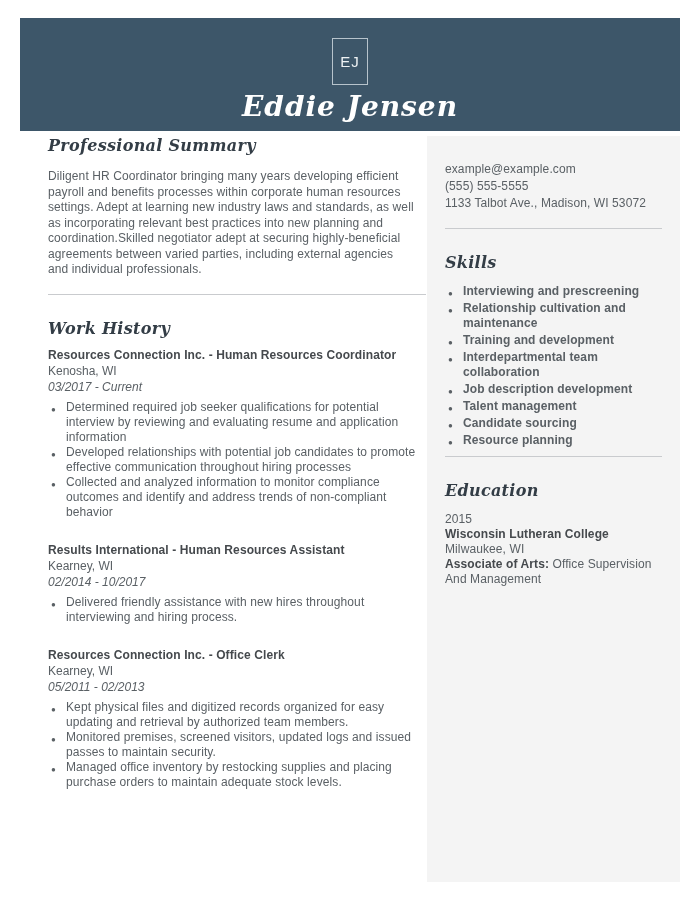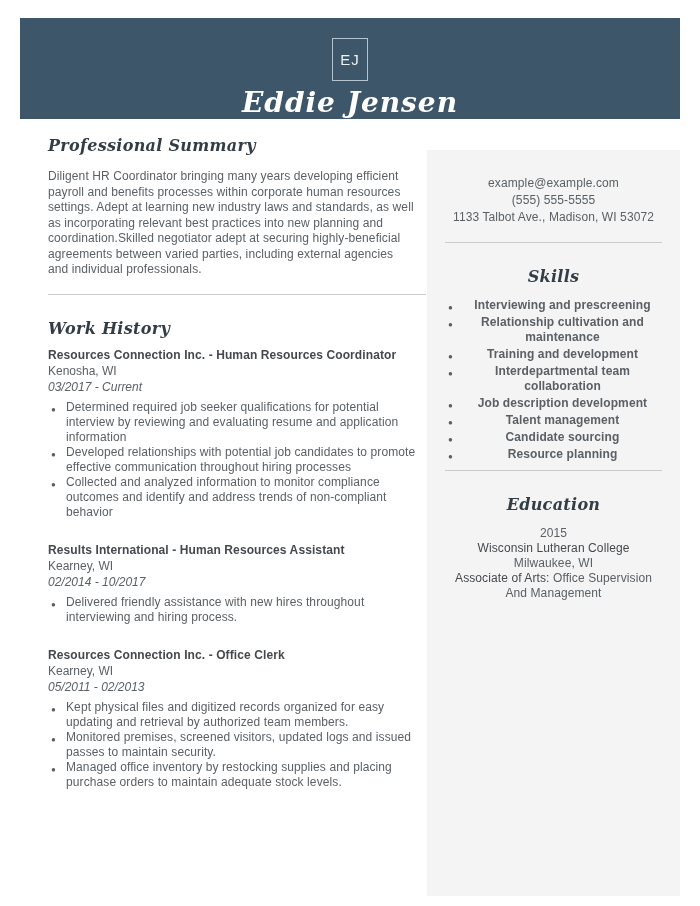--- a/index.html
+++ b/index.html
@@ -12,21 +12,21 @@
     --name-text:#ffffff;
     --monogram-border:#b7c3cc;
   }
   *{margin:0;padding:0;box-sizing:border-box;}
   html,body{background:#ffffff;}
   body{font-family:"Liberation Sans",sans-serif;}
   .page{position:relative;width:700px;height:906px;background:#ffffff;overflow:hidden;}
 
   
   .band{
-    position:absolute;left:20px;top:18px;width:660px;height:101px;
+    position:absolute;left:20px;top:18px;width:660px;height:113px;
     background:var(--accent-dark);
     display:flex;flex-direction:column;align-items:center;
     padding-top:20px;
   }
   .monogram{
     width:36px;height:47px;border:1px solid var(--monogram-border);
     display:flex;align-items:center;justify-content:center;
   }
   .monogram span{
     color:#eef2f4;font-size:15px;letter-spacing:1px;
@@ -64,34 +64,34 @@
   ul.bullets li{
     position:relative;padding-left:18px;line-height:15px;letter-spacing:.1px;
   }
   ul.bullets li::before{
     content:"\25CF";position:absolute;left:3px;top:2px;font-size:8px;
     color:var(--body-text);
   }
 
   
   .sidebar{
-    position:absolute;left:427px;top:150px;width:253px;height:746px;
+    position:absolute;left:427px;top:136px;width:253px;height:746px;
     background:var(--sidebar-bg);
     padding:25px 18px 0 18px;
-    color:var(--body-text);font-size:12px;text-align:center;
+    color:var(--body-text);font-size:12px;
   }
   .contact div{line-height:17px;letter-spacing:.1px;}
   .sidebar hr.rule{margin-top:16px;}
   .sidebar h2.section{margin-top:24px;}
   ul.bullets.skills{margin-top:12px;}
   ul.bullets.skills li{margin-bottom:2px;font-weight:bold;}
   .sidebar hr.rule.second{margin-top:8px;}
   .edu{margin-top:12px;}
   .edu div{line-height:15px;letter-spacing:.1px;}
-  .bold{font-weight:normal;color:var(--title-text);}
+  .bold{font-weight:bold;color:var(--title-text);}
 </style>
 </head>
 <body>
 
 <div class="page">
 
   <header class="band">
     <div class="monogram">
       <span>EJ</span>
     </div>

